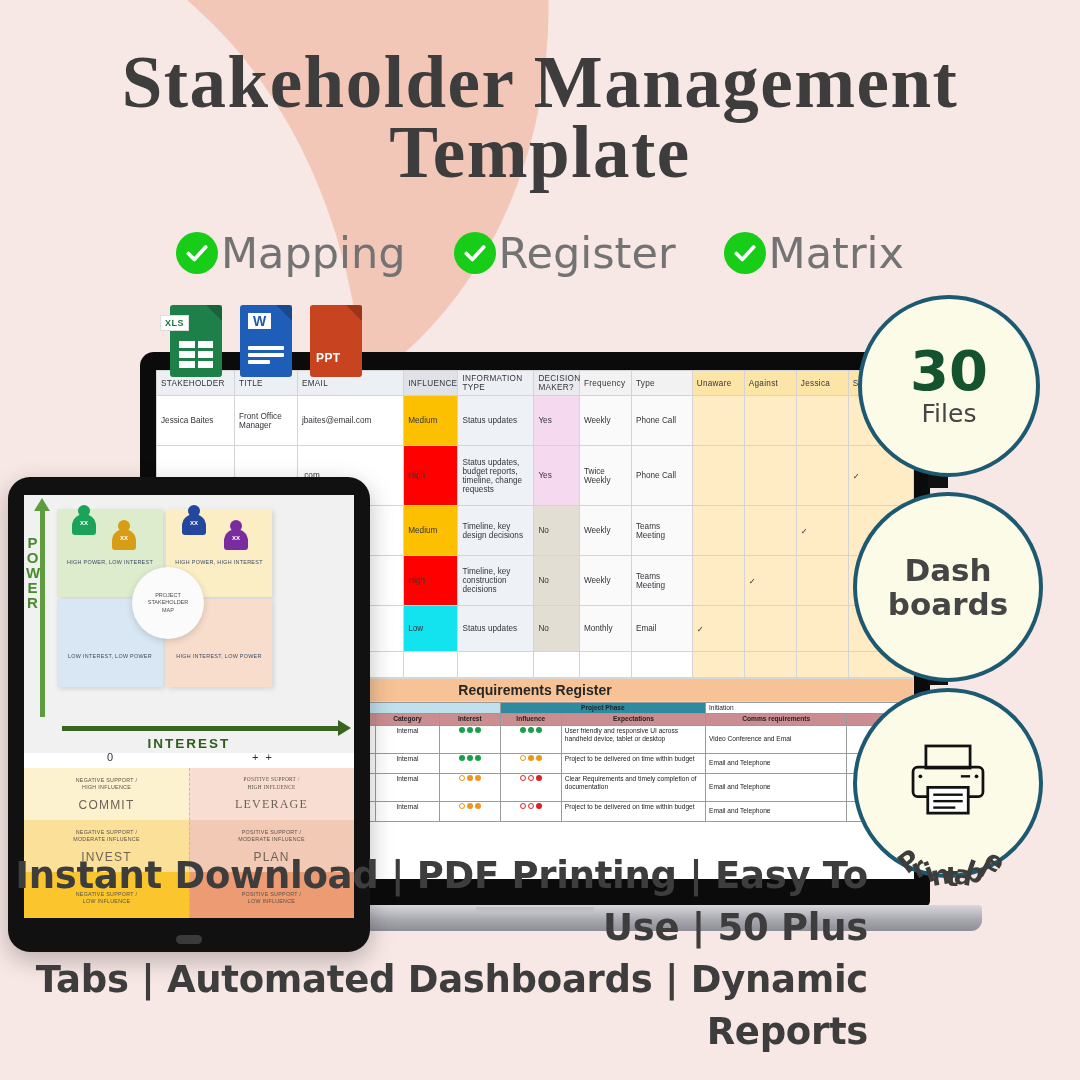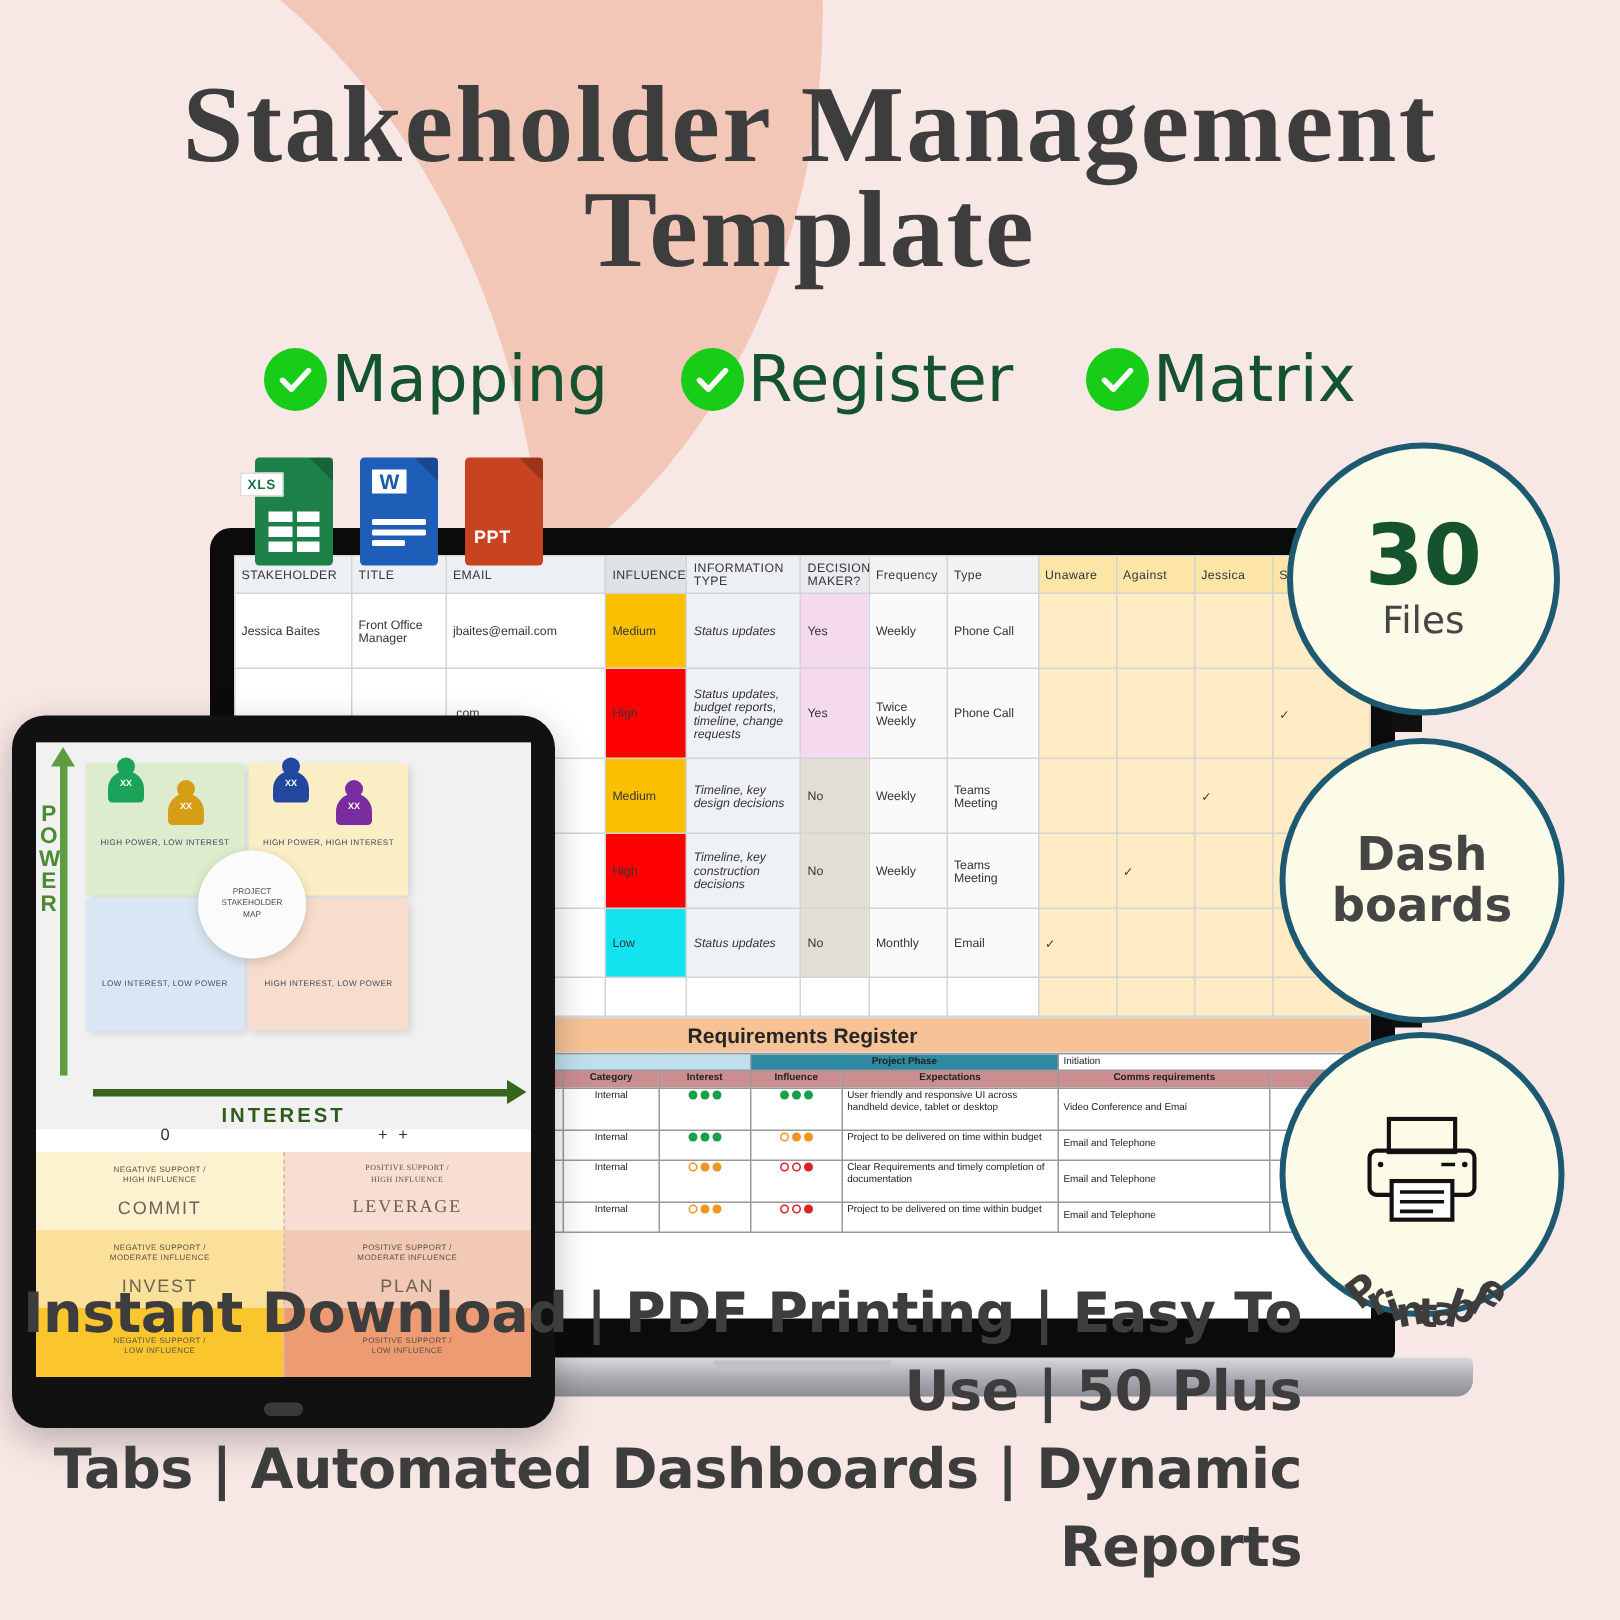--- a/index.html
+++ b/index.html
@@ -31,21 +31,21 @@
   .features{
     position:absolute; top:228px; left:0; width:1080px; z-index:6;
     display:flex; justify-content:center; align-items:center; gap:48px;
   }
   .feature{ display:flex; align-items:center; gap:3px; }
   .check-circle{
     width:42px;height:42px;border-radius:50%;background:#17cd17;
     display:flex;align-items:center;justify-content:center;flex:0 0 auto;
   }
   .check-circle svg{ width:26px;height:26px; }
-  .feature-label{ font-size:43px; color:#14532d; font-family:"DejaVu Sans", sans-serif;}
+  .feature-label{ font-size:43px; color:#737373; font-family:"DejaVu Sans", sans-serif;}
   
   .file-icons{ position:absolute; top:305px; left:170px; display:flex; gap:18px; z-index:7;}
   .fi{ position:relative; width:52px; height:72px; }
   .fi .sheet{
     position:absolute;inset:0;border-radius:3px;
   }
   .fi .fold{
     position:absolute; right:0; top:0; width:16px; height:16px;
     background:rgba(0,0,0,0.22);
     clip-path:polygon(0 0,100% 100%,100% 0);
@@ -100,21 +100,21 @@
   .grp-commit{ background:#fcd775; text-align:center !important; font-size:8.5px; letter-spacing:.6px;}
   .hdr{ background:#eceff3; font-size:7.8px; letter-spacing:.3px; }
   .hdr.infl{ background:#dfe3e8; }
   .hdr.dm{ background:#e8eaee; }
   .hdr.commit{ background:#fde5a8; }
   .hdr.comm{ background:#f2f2f2; }
   td.influence{ text-align:center; font-size:8px; }
   .inf-medium{ background:#fcc000; }
   .inf-high{ background:#fe0000; color:#d22; }
   .inf-low{ background:#12e3ee; }
-  td.itype{ background:#eef1f5;font-style:italic; }
+  td.itype{ background:#eef1f5; }
   td.dm{ background:#f5d9ef; text-align:center;}
   td.dm.no{ background:#e3ded4; }
   td.freq, td.ctype{ background:#fafafa; }
   td.ck{ background:#ffecc4; text-align:center; font-size:11px; }
   tr.r-blank td{ height:26px; }
   
   .reg-title{
     background:#f7c396; text-align:center; font-weight:bold; font-size:14px;
     color:#262626; padding:3px 0; border:1px solid #d9d9d9;
     font-family:"Liberation Sans", sans-serif;

